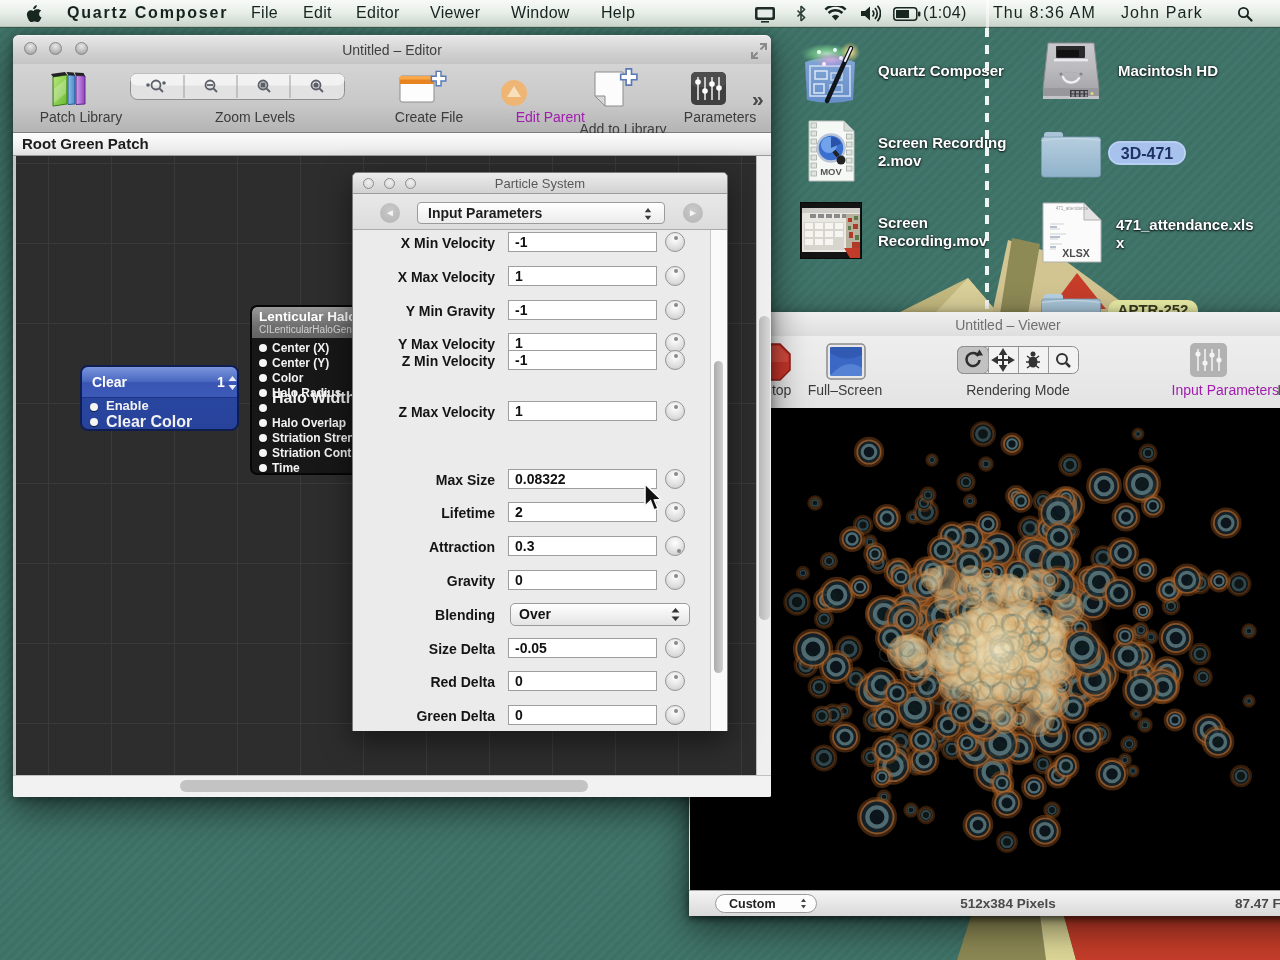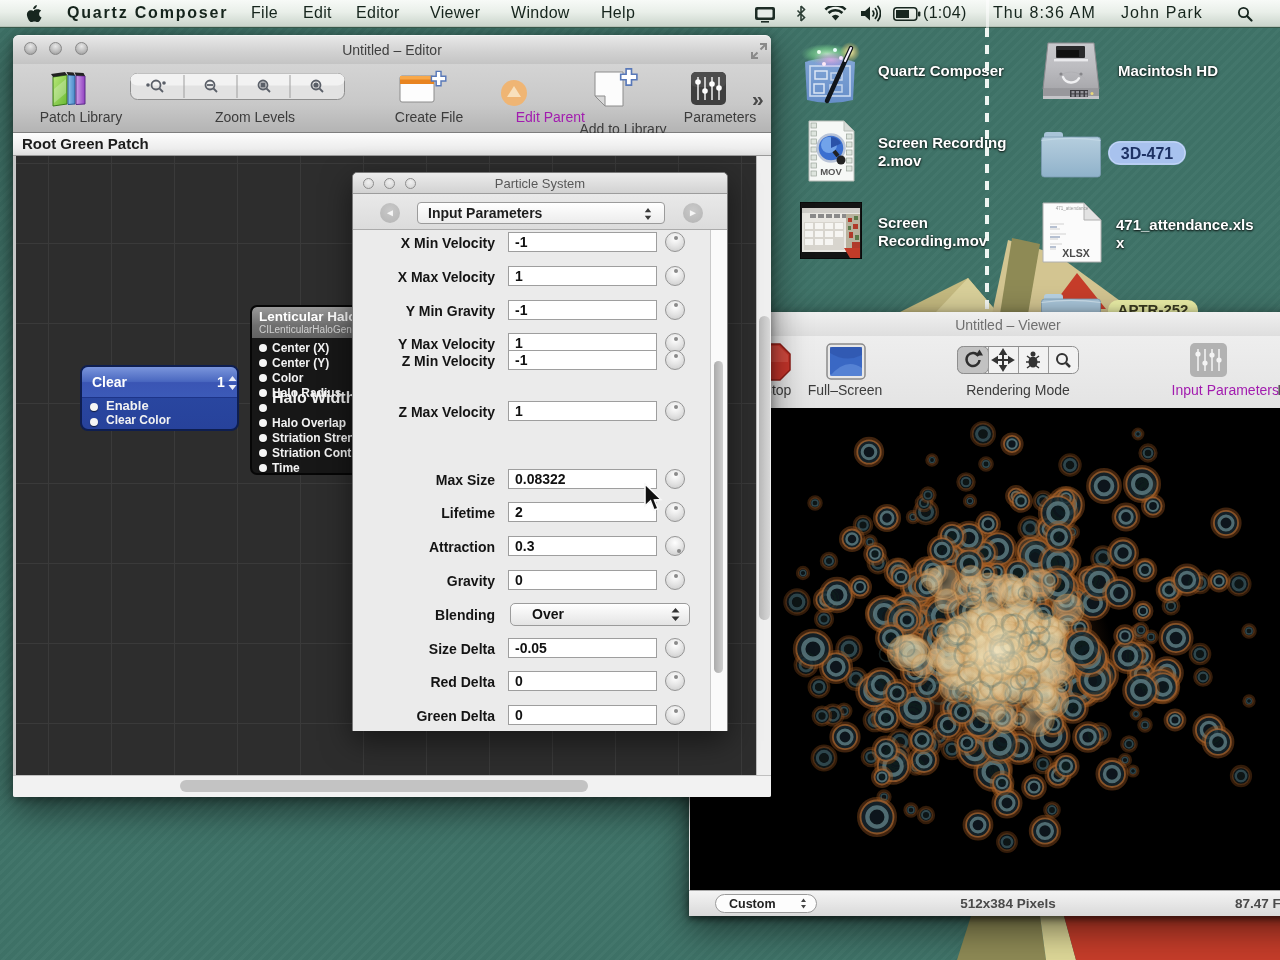--- a/index.html
+++ b/index.html
@@ -1619,21 +1619,21 @@
     <div id="nClear">
       <div class="nt"></div>
       <div class="abs" style="left:10px;top:7px;font-size:14px;font-weight:700;color:#fff">Clear</div>
       <div class="abs" style="left:135px;top:7px;font-size:14px;font-weight:700;color:#fff">1</div>
       <svg class="abs" style="left:146px;top:9px" width="9" height="14" viewBox="0 0 9 14">
           <path d="M4.5 0 L8.5 5 L0.5 5 Z M4.5 14 L8.5 9 L0.5 9 Z" fill="#e8ecf8"></path>
         </svg>
       <div class="port" style="left:8px;top:36px"></div>
       <div class="plabel" style="left:24px;top:31px;font-size:13px">Enable</div>
       <div class="port" style="left:8px;top:51px"></div>
-      <div class="plabel" style="left:24px;top:46px;font-size:12px">Clear Color</div>
+      <div class="plabel" style="left:24px;top:46px;font-size:16px">Clear Color</div>
     </div>
     <div id="nHalo">
       <div class="nt"></div>
       <div class="abs" style="left:7px;top:2px;font-size:13.5px;font-weight:700;color:#fff;white-space:nowrap">Lenticular Halo</div>
       <div class="abs" style="left:7px;top:17px;font-size:10px;color:#d2d2d2;white-space:nowrap">CILenticularHaloGen</div>
       <div class="port" style="left:7px;top:37px"></div>
         <div class="plabel" style="left:20px;top:34px;font-size:12px">Center (X)</div>
       <div class="port" style="left:7px;top:52px"></div>
         <div class="plabel" style="left:20px;top:49px;font-size:12px">Center (Y)</div>
       <div class="port" style="left:7px;top:67px"></div>
@@ -1740,21 +1740,21 @@
     </div>
     <div class="prow" style="top:343.0px">
       <div class="lab">Gravity</div>
       <div class="fld">0</div>
       <div class="knob">
           <i></i>
         </div>
     </div>
     <div class="prow" style="top:376.8px">
       <div class="lab">Blending</div>
-      <div class="abs" style="left:157px;top:-4px;width:180px;height:23px;border-radius:5px;background:linear-gradient(180deg,#fff,#e4e4e4);border:1px solid #9b9b9b;font-size:14px;font-weight:700;color:#111;padding:2px 0 0 21px">Over</div>
+      <div class="abs" style="left:157px;top:-4px;width:180px;height:23px;border-radius:5px;background:linear-gradient(180deg,#fff,#e4e4e4);border:1px solid #9b9b9b;font-size:14px;font-weight:700;color:#111;padding:2px 0 0 8px">Over</div>
       <svg class="abs" style="left:318px;top:1px" width="9" height="13" viewBox="0 0 9 13">
           <path d="M4.5 0 L8.5 4.5 L0.5 4.5 Z M4.5 13 L8.5 8.5 L0.5 8.5 Z" fill="#333"></path>
         </svg>
     </div>
     <div class="prow" style="top:410.6px">
       <div class="lab">Size Delta</div>
       <div class="fld">-0.05</div>
       <div class="knob">
           <i></i>
         </div>

